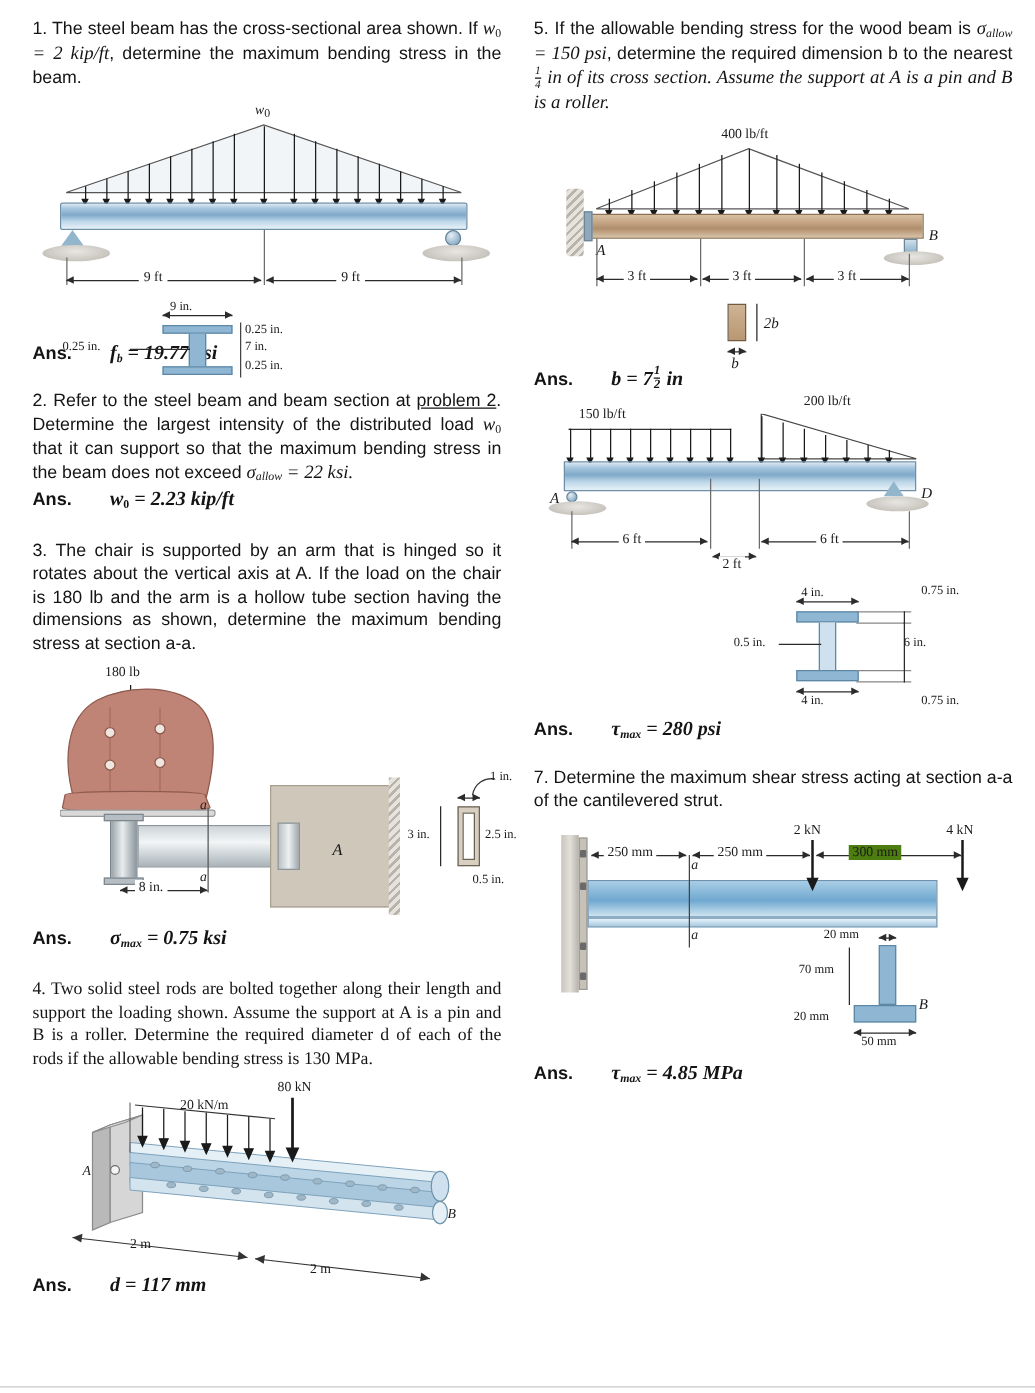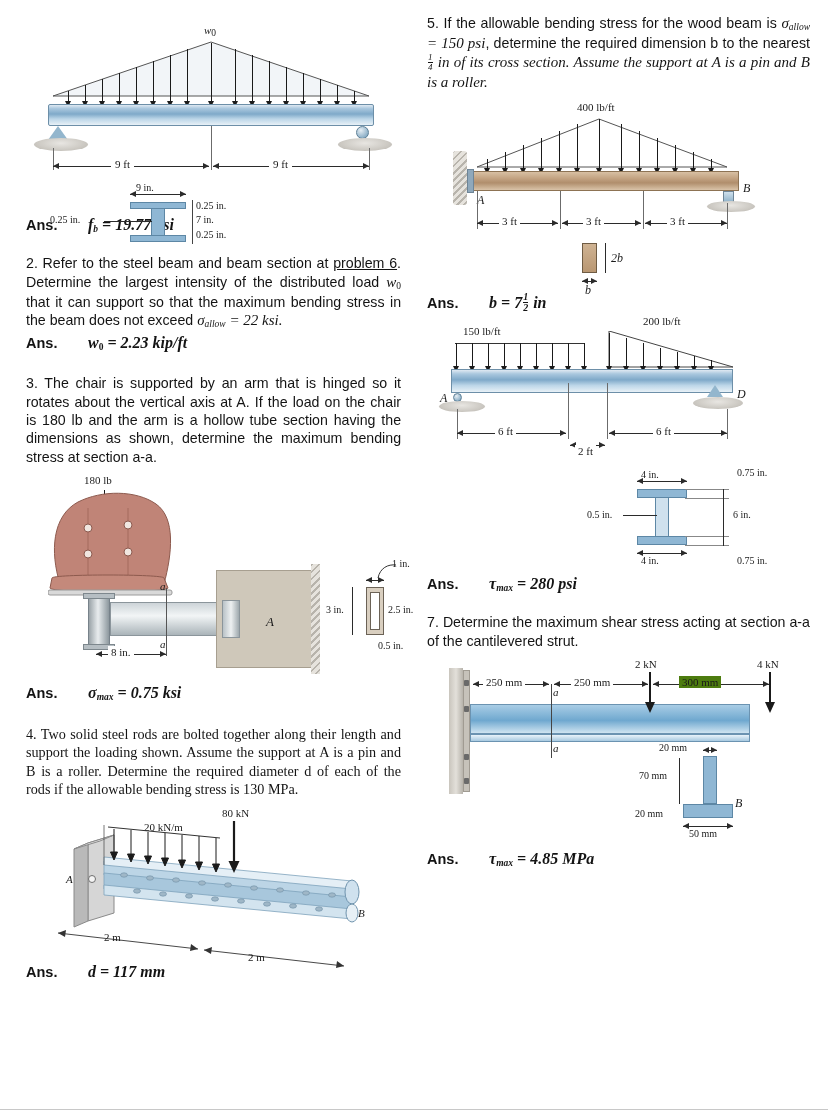--- a/index.html
+++ b/index.html
@@ -154,20 +154,24 @@
 </head>
 <body>
 
 <div class="page">
 
 
   <div class="cols">
 
     <div class="col">
 
+      <div class="prob">
+        <span>1.</span>
+        <span>The steel beam has the cross-sectional area shown. If </span><span class="ital">w</span><sub class="sn">0</sub><span class="ital"> = 2 kip/ft</span><span>, determine the maximum bending stress in the beam.</span>
+      </div>
 
       <div class="fig" style="height:190px;">
         <div class="dimlabel" style="left:178px; top:2px;"><span class="ser">w</span><sub class="sn">0</sub></div>
 
         <svg width="378" height="72" style="position:absolute;left:0;top:14px;">
           <polygon points="27,60 185,6 343,60" fill="#f2f5f8" stroke="#555" stroke-width="1"></polygon>
         </svg>
 
         <div>
           <div class="arrow-dn" style="left:42px; top:69px; height:11px;"></div>
@@ -222,21 +226,21 @@
         </div>
       </div>
 
       <div class="ansline">
         <span class="lbl">Ans.</span>
         <span class="val"><span>f</span><sub class="s">b</sub><span> = 19.77 ksi</span></span>
       </div>
 
       <div class="prob" style="margin-top:20px;">
         <span>2.</span>
-        <span>Refer to the steel beam and beam section at </span><u>problem 6</u><span>. Determine the largest intensity of the distributed load </span><span class="ital">w</span><sub class="sn">0</sub><span> that it can support so that the maximum bending stress in the beam does not exceed </span><span class="ital">σ</span><sub class="s">allow</sub><span class="ital"> = 22 ksi.</span>
+        <span>Refer to the steel beam and beam section at </span><u>problem 2</u><span>. Determine the largest intensity of the distributed load </span><span class="ital">w</span><sub class="sn">0</sub><span> that it can support so that the maximum bending stress in the beam does not exceed </span><span class="ital">σ</span><sub class="s">allow</sub><span class="ital"> = 22 ksi.</span>
       </div>
       <div class="ansline">
         <span class="lbl">Ans.</span>
         <span class="val"><span>w</span><sub class="sn">0</sub><span> = 2.23 kip/ft</span></span>
       </div>
 
       <div class="prob" style="margin-top:22px;">
         <span>3.</span>
         <span>The chair is supported by an arm that is hinged so it rotates about the vertical axis at A. If the load on the chair is 180 lb and the arm is a hollow tube section having the dimensions as shown, determine the maximum bending stress at section a-a.</span>
       </div>
@@ -522,21 +526,21 @@
 
           <div class="line hline" style="left:258px; top:166px; width:44px; background:#888;"></div>
           <div class="line hline" style="left:258px; top:175px; width:44px; background:#888;"></div>
           <div class="line hline" style="left:258px; top:213px; width:44px; background:#888;"></div>
           <div class="line hline" style="left:258px; top:222px; width:44px; background:#888;"></div>
           <div class="line vline" style="left:296px; top:166px; height:10px;"></div>
           <div class="line vline" style="left:296px; top:175px; height:38px;"></div>
           <div class="line vline" style="left:296px; top:213px; height:10px;"></div>
 
           <div class="dimlabel sm" style="left:310px; top:144px;">0.75 in.</div>
-          <div class="dimlabel sm" style="left:306px; top:186px;">6 in.</div>
+          <div class="dimlabel sm" style="left:296px; top:186px;">6 in.</div>
           <div class="dimlabel sm" style="left:310px; top:232px;">0.75 in.</div>
           <div class="dimlabel sm" style="left:160px; top:186px;">0.5 in.</div>
           <div class="line hline" style="left:196px; top:192px; width:34px;"></div>
         </div>
       </div>
 
       <div class="ansline" style="margin-top:2px;">
         <span class="lbl">Ans.</span>
         <span class="val"><span>τ</span><sub class="s">max</sub><span> = 280 psi</span></span>
       </div>

